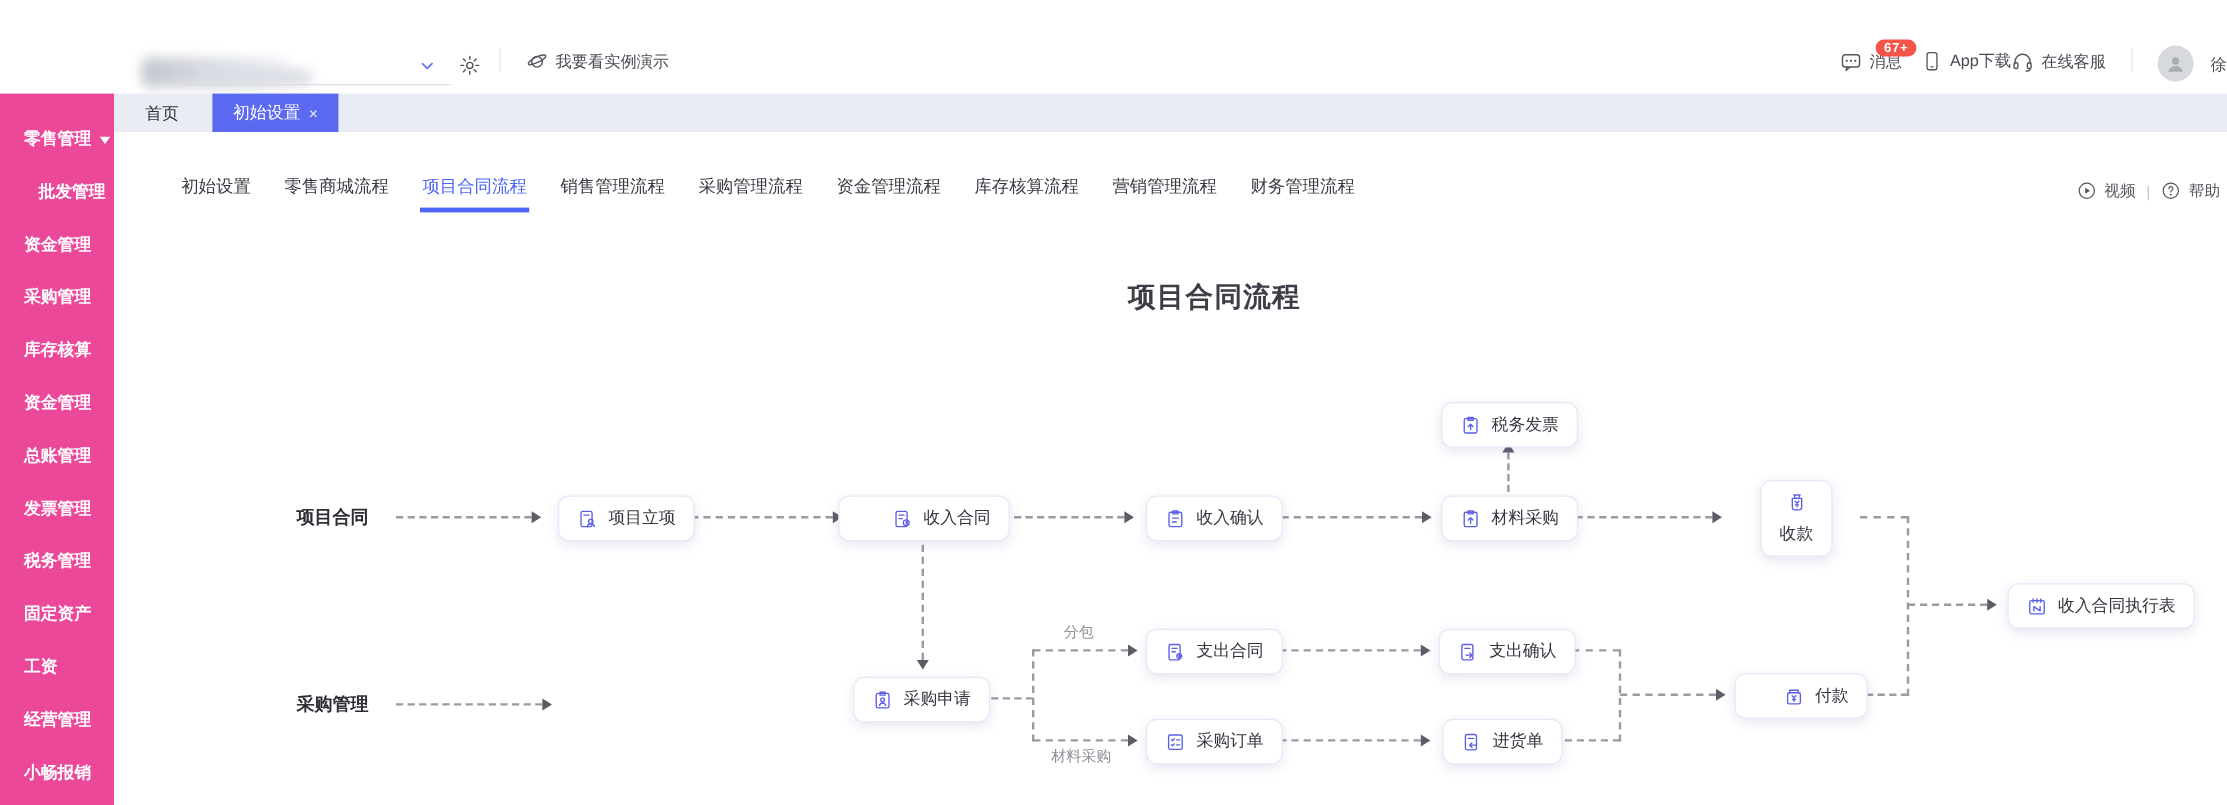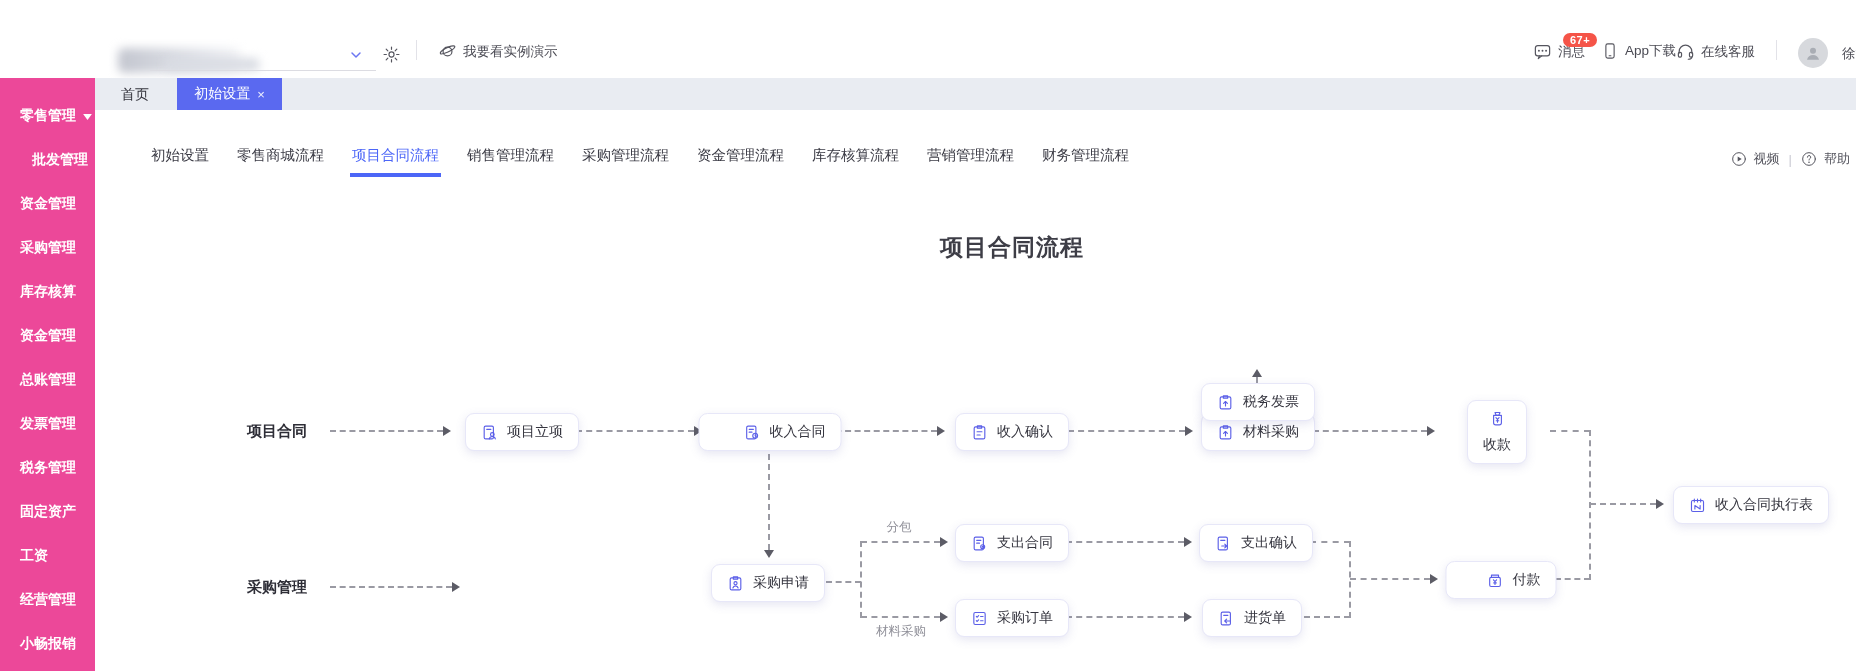--- a/index.html
+++ b/index.html
@@ -300,21 +300,21 @@
   <div class="node" style="left:1258px;top:432px;">
     <svg width="17" height="17" viewBox="0 0 24 24">
         <g class="nicon">
           <rect x="4.5" y="4" width="15" height="17" rx="2"></rect>
           <path d="M9 2.6h6V6H9z"></path>
           <path d="M12 17v-6M9.3 13.3 12 10.6l2.7 2.7"></path>
         </g>
       </svg>
     <span>材料采购</span>
   </div>
-  <div class="node" style="left:1258px;top:354px;margin-top:48px;">
+  <div class="node" style="left:1258px;top:354px;">
     <svg width="17" height="17" viewBox="0 0 24 24">
         <g class="nicon">
           <rect x="4.5" y="4" width="15" height="17" rx="2"></rect>
           <path d="M9 2.6h6V6H9z"></path>
           <path d="M12 17v-6M9.3 13.3 12 10.6l2.7 2.7"></path>
         </g>
       </svg>
     <span>税务发票</span>
   </div>
   <div class="node" style="left:1497px;top:432px;flex-direction:column;">

